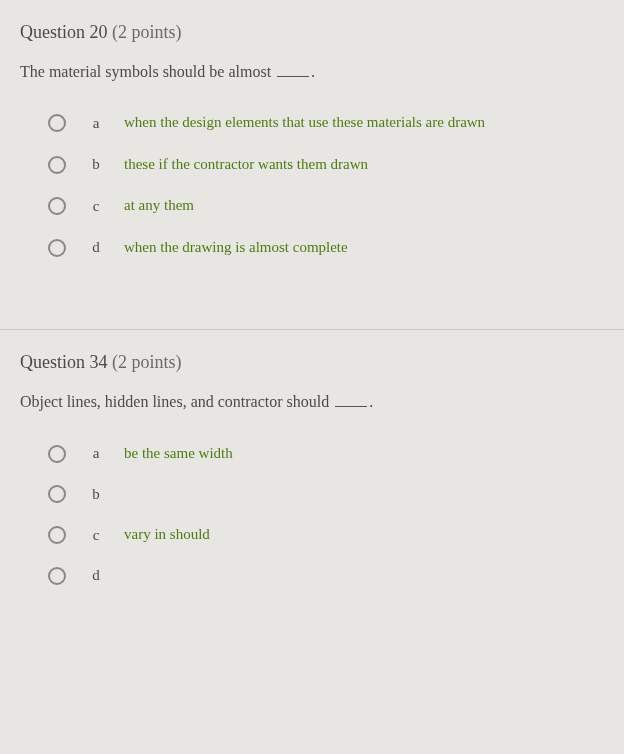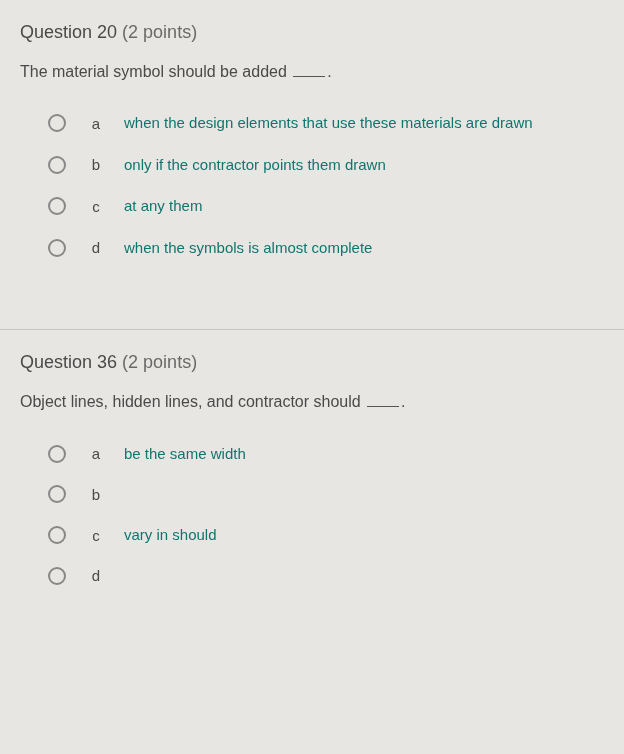--- a/index.html
+++ b/index.html
@@ -11,20 +11,21 @@
       width: 624px;
       height: 754px;
       background: #e8e6e3;
       font-family: Arial, Helvetica, sans-serif;
       color: #3a3a3a;
       padding: 0;
       overflow: hidden;
     }
     .question-block {
       padding: 22px 20px 30px 20px;
+      font-family: Liberation Serif, serif;
     }
     .question-header {
       font-size: 18px;
       color: #4a4a4a;
       margin-bottom: 18px;
     }
     .question-number {
       font-weight: 400;
     }
     .question-points {
@@ -57,21 +58,21 @@
     .option-letter {
       width: 32px;
       text-align: center;
       font-size: 15px;
       color: #4a4a4a;
       margin-left: 14px;
       flex-shrink: 0;
     }
     .option-text {
       font-size: 15px;
-      color: #0f766e;
+      color: #4d7c0f;
       margin-left: 12px;
       line-height: 1.3;
     }
     .divider {
       height: 1px;
       background: #c8c6c3;
       margin: 20px 0 0 0;
     }
     .blank {
       display: inline-block;
@@ -83,51 +84,51 @@
   </style>
 </head>
 <body>
 
 <div class="question-block">
   <div class="question-header">
     <span class="question-number">Question 20</span>
     <span class="question-points">(2 points)</span>
   </div>
   <div class="question-text">
-    <span>The material symbol should be added </span><span class="blank"></span><span>.</span>
+    <span>The material symbols should be almost </span><span class="blank"></span><span>.</span>
   </div>
   <div class="options-container">
     <div class="option-row">
       <div class="radio-circle"></div>
       <div class="option-letter">a</div>
       <div class="option-text">when the design elements that use these materials are drawn</div>
     </div>
     <div class="option-row">
       <div class="radio-circle"></div>
       <div class="option-letter">b</div>
-      <div class="option-text">only if the contractor points them drawn</div>
+      <div class="option-text">these if the contractor wants them drawn</div>
     </div>
     <div class="option-row">
       <div class="radio-circle"></div>
       <div class="option-letter">c</div>
       <div class="option-text">at any them</div>
     </div>
     <div class="option-row">
       <div class="radio-circle"></div>
       <div class="option-letter">d</div>
-      <div class="option-text">when the symbols is almost complete</div>
+      <div class="option-text">when the drawing is almost complete</div>
     </div>
   </div>
 </div>
 
 <div class="divider"></div>
 
 <div class="question-block">
   <div class="question-header">
-    <span class="question-number">Question 36</span>
+    <span class="question-number">Question 34</span>
     <span class="question-points">(2 points)</span>
   </div>
   <div class="question-text">
     <span>Object lines, hidden lines, and contractor should </span><span class="blank"></span><span>.</span>
   </div>
   <div class="options-container">
     <div class="option-row">
       <div class="radio-circle"></div>
       <div class="option-letter">a</div>
       <div class="option-text">be the same width</div>

